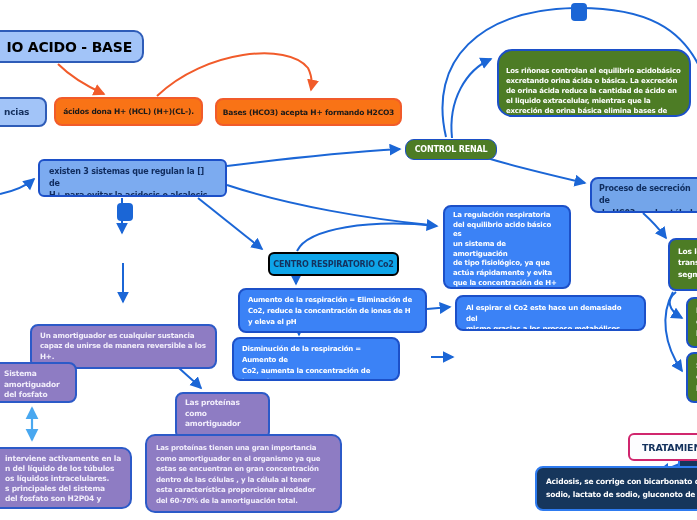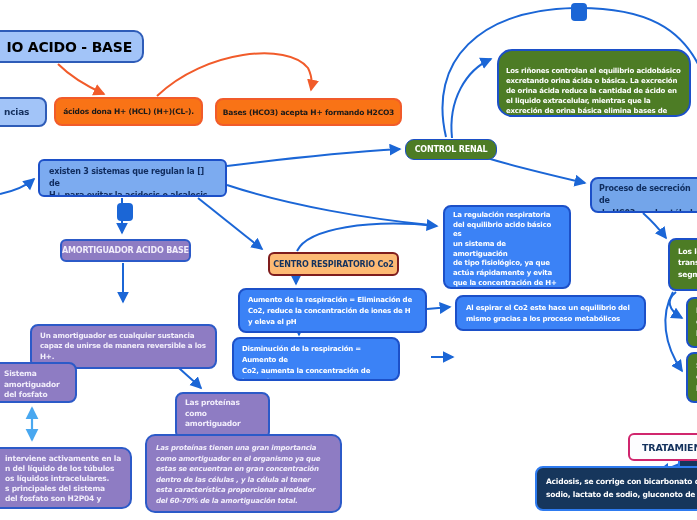--- a/index.html
+++ b/index.html
@@ -10,21 +10,21 @@
         letter-spacing:-0.2px;overflow:hidden;display:flex;align-items:center;
         justify-content:center;text-align:center;border-radius:8px;}
   .ml{white-space:pre-line;align-items:flex-start;justify-content:flex-start;text-align:left;}
   .nowrap{white-space:nowrap;}
   .c-bluelight{background:#a2c4f8;border:2px solid #2e5cb8;color:#000;}
   .c-bluemid{background:#7cabf0;border:2px solid #1c50c8;color:#102c5e;}
   .c-blueproc{background:#73a5ea;border:2px solid #1c50c8;color:#0f2d5e;}
   .c-salmon{background:#f97316;border:2px solid #f15b2a;color:#1a1a1a;}
   .c-green{background:#4d7c25;border:2px solid #1c50c8;color:#fff;}
   .c-choco{background:#3b82f6;border:2px solid #1c50c8;color:#fff;}
-  .c-choco-title{background:#fdba74;border:2px solid #7f1d1d;color:#14325e;}
+  .c-choco-title{background:#0ea5e9;border:2px solid #000000;color:#14325e;}
   .c-purple{background:#8e7cc3;border:2px solid #2c5ac8;color:#f2eefb;}
   .c-navy{background:#16365c;border:2px solid #2e7bf0;color:#fff;}
   .c-treat{background:#fdfdff;border:2.5px solid #d0266e;color:#14325e;}
   .handle{position:absolute;z-index:3;width:16px;height:18px;border-radius:4px;background:#1b66d6;}
 </style>
 </head>
 <body>
 
 <div id="canvas">
 
@@ -110,44 +110,43 @@
   <div class="node c-choco-title nowrap" style="left:268px;top:252px;width:131px;height:24px;font-size:8px;border-radius:6px;">CENTRO RESPIRATORIO Co2</div>
 
   <div class="node c-choco ml" style="left:238px;top:288px;width:189px;height:45px;font-size:7px;padding:5px 8px;line-height:1.55;">Aumento de la respiración = Eliminación de
 Co2, reduce la concentración de iones de H
 y eleva el pH</div>
 
   <div class="node c-choco ml" style="left:232px;top:337px;width:168px;height:44px;font-size:7px;padding:5px 8px;line-height:1.55;">Disminución de la respiración = Aumento de
 Co2, aumenta la concentración de iones de
 H</div>
 
-  <div class="node c-choco ml" style="left:455px;top:295px;width:191px;height:36px;font-size:7px;padding:6px 9px;line-height:1.5;">Al espirar el Co2 este hace un equilibrio del
+  <div class="node c-choco ml" style="left:455px;top:295px;width:191px;height:36px;font-size:7px;padding:6px 9px;line-height:1.5;">Al espirar el Co2 este hace un demasiado del
 mismo gracias a los proceso metabólicos</div>
 
 
-  <div class="node c-purple nowrap" style="left:60px;top:239px;width:131px;height:23px;font-size:8px;border-radius:6px;">AMORTIGUADOR ACIDO BASE</div>
 
   <div class="node c-purple ml" style="left:30px;top:324px;width:187px;height:45px;font-size:7.2px;padding:5px 8px;line-height:1.45;">Un amortiguador es cualquier sustancia
 capaz de unirse de manera reversible a los
 H+.</div>
 
   <div class="node c-purple ml" style="left:-16px;top:362px;width:93px;height:41px;font-size:7.5px;padding:5px 4px 5px 18px;line-height:1.4;">Sistema
 amortiguador
 del fosfato</div>
 
   <div class="node c-purple ml" style="left:-62px;top:447px;width:194px;height:62px;font-size:7.5px;border-radius:10px;padding:5px 6px 5px 65px;line-height:1.32;">interviene activamente en la
 n del líquido de los túbulos
 os líquidos intracelulares.
 s principales del sistema
 del fosfato son H2P04 y</div>
 
   <div class="node c-purple ml" style="left:175px;top:392px;width:95px;height:48px;font-size:7.5px;padding:4px 8px;line-height:1.4;">Las proteínas como
 amortiguador</div>
 
-  <div class="node c-purple ml" style="left:145px;top:434px;width:197px;height:79px;font-size:7px;border-radius:10px;padding:7px 9px;line-height:1.5;font-style:italic;">Las proteínas tienen una gran importancia
+  <div class="node c-purple ml" style="left:145px;top:434px;width:197px;height:79px;font-size:7px;border-radius:10px;padding:7px 9px;line-height:1.5;">Las proteínas tienen una gran importancia
 como amortiguador en el organismo ya que
 estas se encuentran en gran concentración
 dentro de las células , y la célula al tener
 esta característica proporcionar alrededor
 del 60-70% de la amortiguación total.</div>
 
   <div class="node c-green ml" style="left:668px;top:238px;width:85px;height:53px;font-size:7.5px;padding:6px 8px;line-height:1.5;">Los lo
 transp
 segme</div>
 

